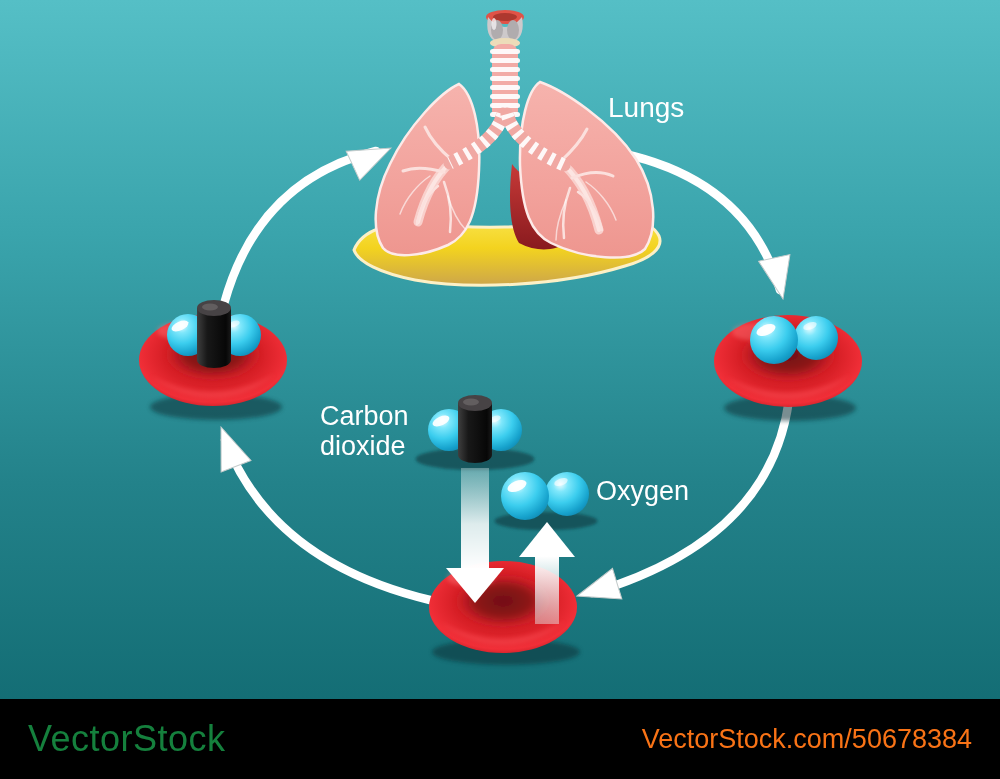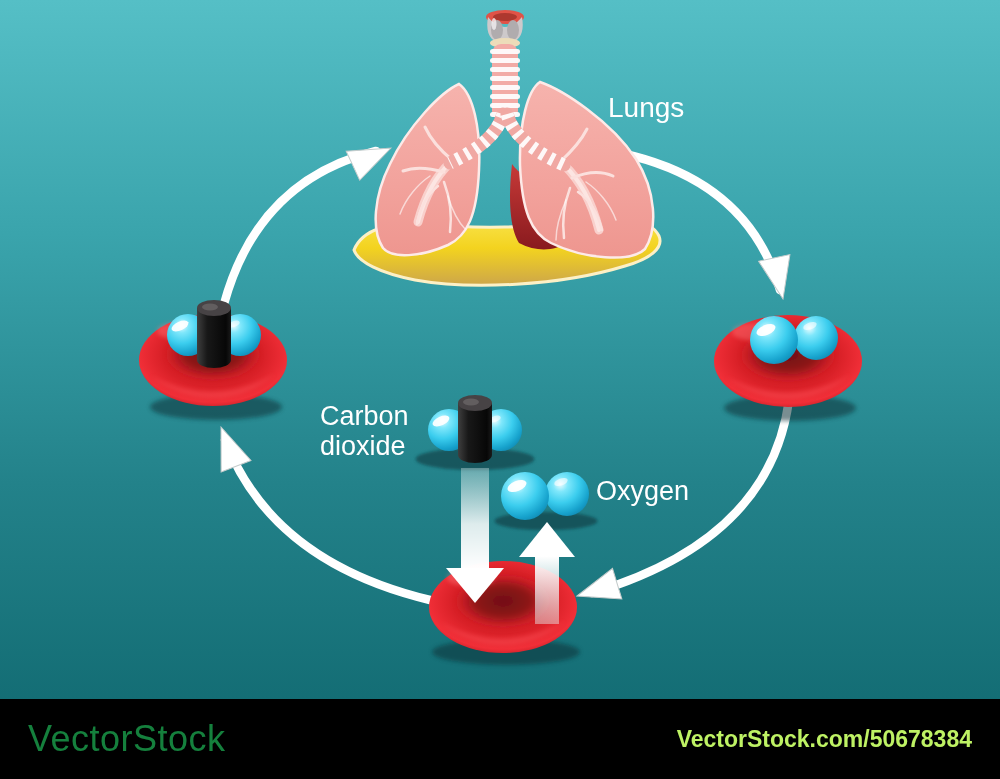--- a/index.html
+++ b/index.html
@@ -13,21 +13,21 @@
   .lbl-lungs   { left:608px; top:92px;  font-size:28px; }
   .lbl-co2     { left:320px; top:401px; width:100px; font-size:27px; line-height:30px; text-align:left; }
   .lbl-o2      { left:596px; top:476px; font-size:27px; }
   .lbl-rbc     { left:500px; top:657px; font-size:28px; transform:translateX(-50%); white-space:nowrap; }
   .bar {
     position:absolute; left:0; top:699px; width:1000px; height:80px;
     background:#000; display:flex; align-items:center; justify-content:space-between;
     box-sizing:border-box; padding:0 28px;
   }
   .bar .logo   { color:#15803d; font-size:36px; font-weight:500; letter-spacing:0.5px; }
-  .bar .credit { color:#bef264; font-size:23px; font-weight:700; }
+  .bar .credit { color:#f97316; font-size:27px; font-weight:400; }
 </style>
 </head>
 <body>
 
 <div class="stage">
 
   <svg class="artwork" width="1000" height="699" viewBox="0 0 1000 699">
     <defs>
       <filter id="soft" x="-50%" y="-50%" width="200%" height="200%">
           <feGaussianBlur stdDeviation="3"></feGaussianBlur>

